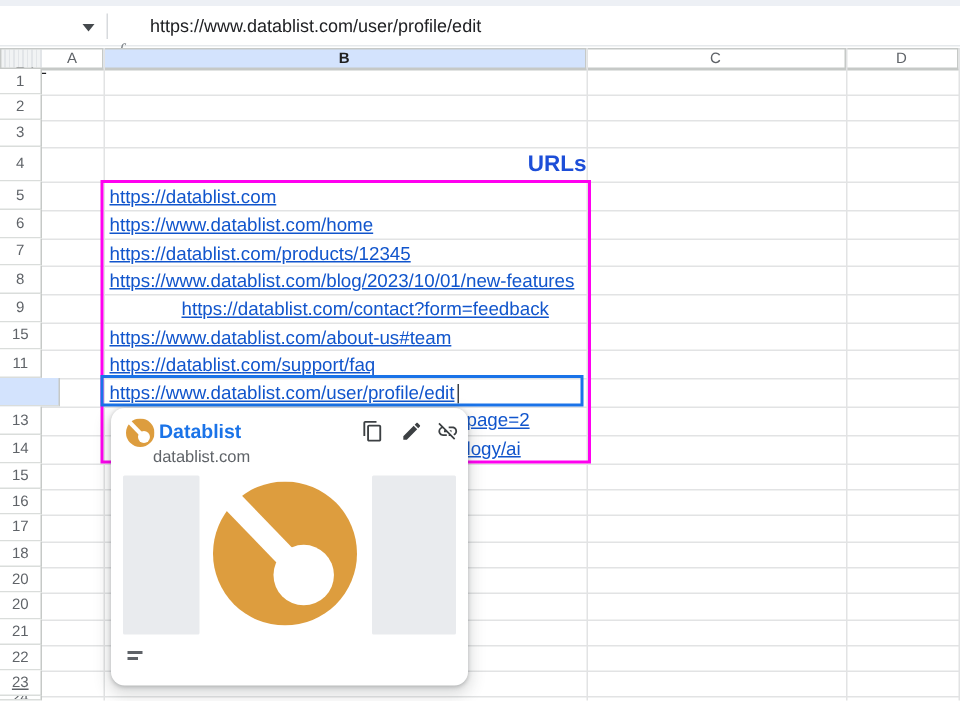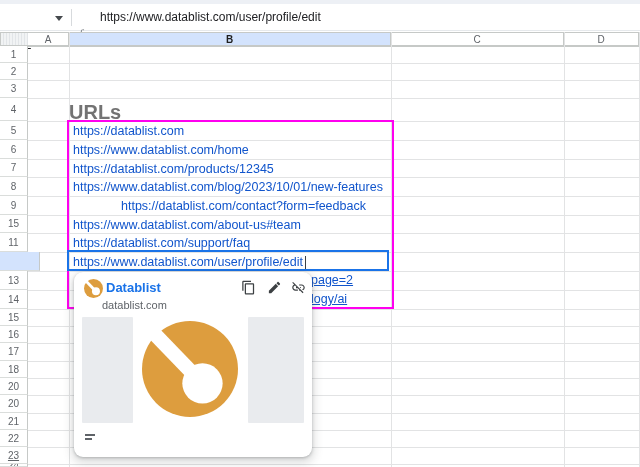--- a/index.html
+++ b/index.html
@@ -24,22 +24,22 @@
   
   .col-hdr{top:32px;height:14px;background:#fff;border:1px solid var(--hardline);border-left:none;font-size:10px;color:var(--hdrtext);text-align:center;line-height:13px;}
   .col-hdr.sel{background:var(--hl);color:#1f1f1f;font-weight:700;}
   #corner-box{left:0;top:32px;width:29px;height:14px;border:1px solid var(--hardline);background:repeating-linear-gradient(90deg,#f1f3f4 0 2px,#e2e5e8 2px 3px);}
   .row-hdr{left:0;width:28px;background:#fff;border-right:1px solid var(--hardline);border-bottom:1px solid #dadddb;font-size:10px;color:var(--hdrtext);text-align:center;overflow:hidden;}
   .row-hdr.sel{background:var(--hl);color:#1f1f1f;font-weight:700;}
   .hline{left:28px;width:612px;height:1px;background:var(--gridline);}
   .vline{top:32px;height:435px;width:1px;background:var(--gridline);}
 
   
-  #cell-title{left:69px;top:101px;width:322px;text-align:left;font-size:20px;font-weight:700;color:#737373;}
-  .cell-link{left:73px;font-size:12.5px;color:var(--link);white-space:nowrap;cursor:pointer;text-align:right;}
+  #cell-title{left:69px;top:101px;width:322px;text-align:right;font-size:15px;font-weight:700;color:#1d4ed8;}
+  .cell-link{left:73px;font-size:12.5px;color:var(--link);text-decoration:underline;white-space:nowrap;cursor:pointer;text-align:right;}
   .partial-link{left:311px;font-size:12.5px;color:var(--link);text-decoration:underline;white-space:nowrap;cursor:pointer;}
   #caret{display:inline-block;width:1.5px;height:13px;background:#3c4043;margin-left:2px;vertical-align:text-bottom;}
 
   
   #range-border{left:67px;top:120px;width:327px;height:189px;border:2px solid var(--range);pointer-events:none;}
   #selection-border{left:67px;top:250px;width:322px;height:21px;border:2px solid var(--accent);pointer-events:none;}
 
   
   #link-preview{left:74px;top:272px;width:238px;height:185px;background:#fff;border-radius:9px;
     box-shadow:0 1px 3px rgba(60,64,67,.3),0 4px 10px 2px rgba(60,64,67,.18);}

